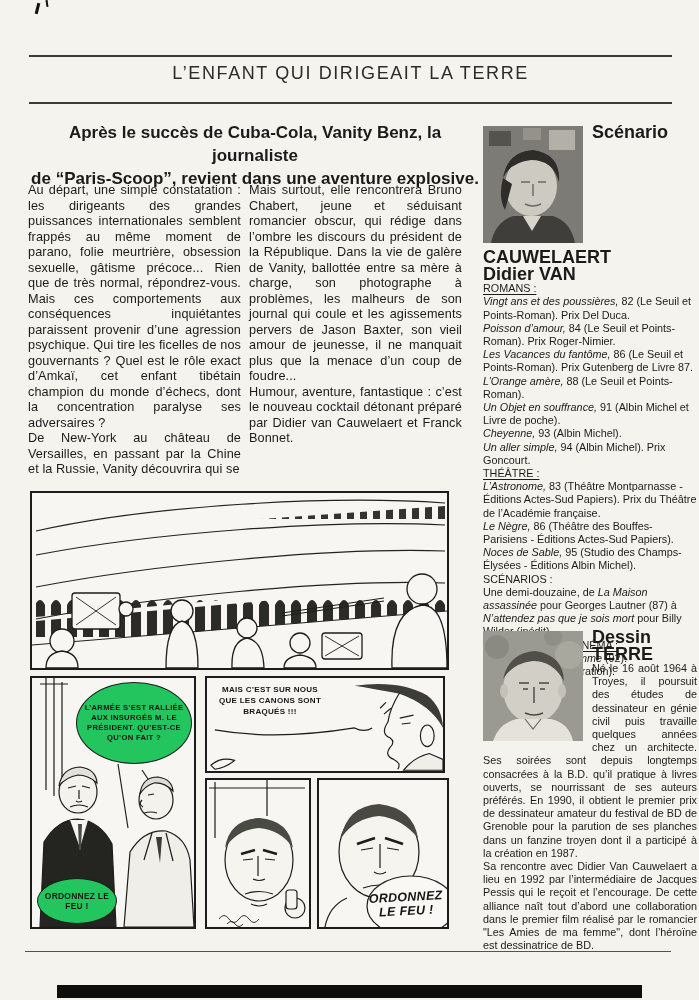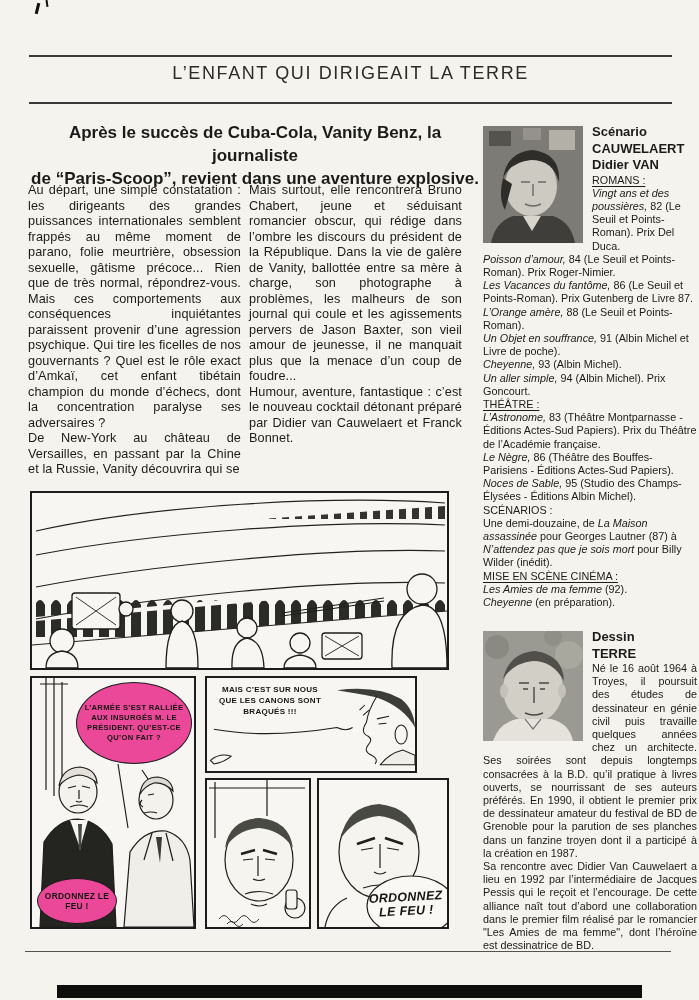--- a/index.html
+++ b/index.html
@@ -17,37 +17,37 @@
   
   .col{position:absolute;top:183px;width:213px;font-size:12.7px;line-height:15.5px;
        text-align:justify;letter-spacing:0.1px;}
   .col p{margin:0;}
   #col1{left:28px;} #col2{left:249px;}
   
   .panel{position:absolute;background:#f7f6f2;border:2px solid #1c1c1c;box-sizing:border-box;}
   .panel svg{position:absolute;left:0;top:0;width:100%;height:100%;}
   #p-large{left:30px;top:491px;width:419px;height:179px;}
   #p-left {left:30px;top:676px;width:166px;height:253px;}
-  #p-rtop {left:205px;top:676px;width:212px;height:97px;}
+  #p-rtop {left:205px;top:676px;width:240px;height:97px;}
   #p-rb1  {left:205px;top:778px;width:106px;height:151px;}
   #p-rb2  {left:317px;top:778px;width:132px;height:151px;}
-  .bubble{position:absolute;background:#ec4899;border:1.5px solid #1c1c1c;border-radius:50%;
+  .bubble{position:absolute;background:#22c55e;border:1.5px solid #1c1c1c;border-radius:50%;
           display:flex;align-items:center;justify-content:center;text-align:center;
           font-weight:700;color:#161614;letter-spacing:0.3px;box-sizing:border-box;}
   #bub-insurges{left:44px;top:4px;width:116px;height:82px;font-size:7.6px;line-height:1.32;padding:7px;}
   #bub-fire-left{left:5px;top:200px;width:80px;height:46px;font-size:8.4px;line-height:1.25;padding:4px;}
   #bub-canons{left:10px;top:7px;width:106px;font-size:8px;line-height:1.35;
               background:transparent;border:none;border-radius:0;}
   #bub-fire-right{left:44px;top:110px;width:86px;font-size:12.5px;font-style:italic;line-height:1.15;
               background:transparent;border:none;border-radius:0;transform:rotate(-3deg);}
   
   .sb{position:absolute;left:483px;width:214px;font-size:10.8px;line-height:13.2px;text-align:justify;}
   #sb-scenario{top:124px;} #sb-dessin{top:629px;}
   .sb .photo{float:left;margin:2px 9px 3px 0;display:block;}
-  .sb h3{margin:0;font-size:13px;line-height:16.5px;font-weight:700;text-align:left;}
+  .sb h3{margin:0;font-size:18px;line-height:16.5px;font-weight:700;text-align:left;}
   .sb .bib,.sb p{margin:0;text-align:left;}
   .sb .bib i{font-style:italic;}
   .sb .label{text-decoration:underline;text-underline-offset:2px;}
   #sb-dessin p{text-align:justify;margin:0;}
   
   #black-bar{position:absolute;left:57px;top:985px;width:585px;height:13px;background:#0e0e0d;}
   .scan-mark{position:absolute;background:#111;}
   #mark1{left:36px;top:3px;width:3px;height:11px;transform:rotate(14deg);}
   #mark2{left:46px;top:0;width:2px;height:7px;transform:rotate(-8deg);}
 </style>

